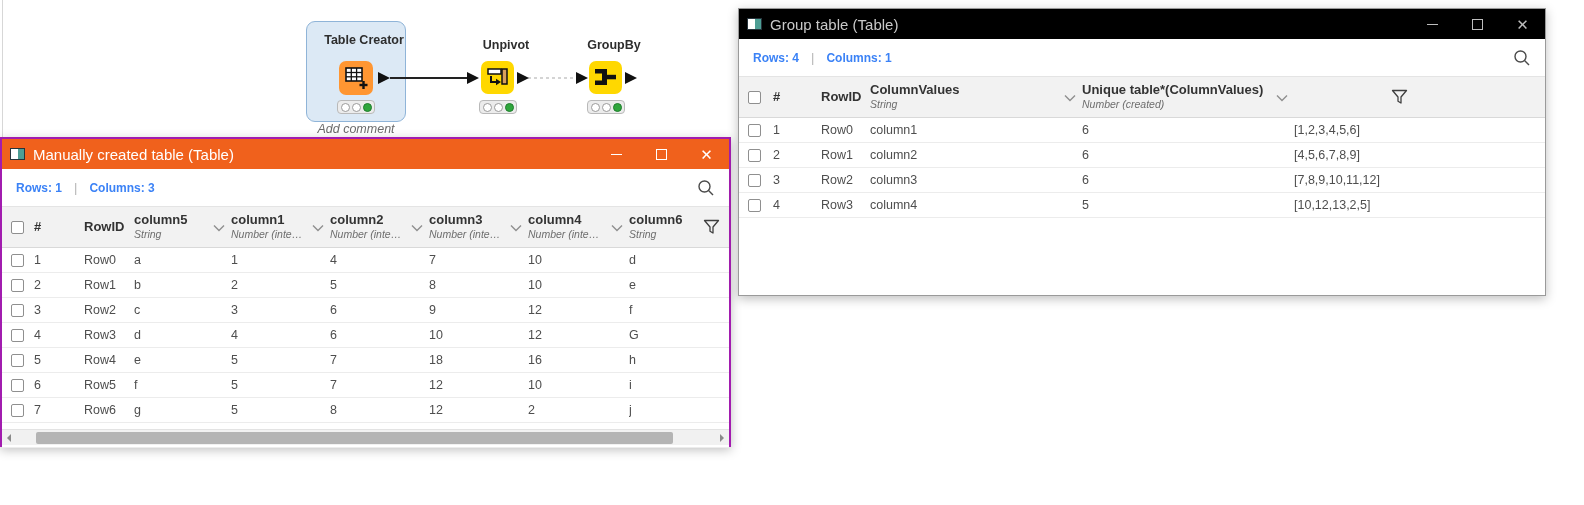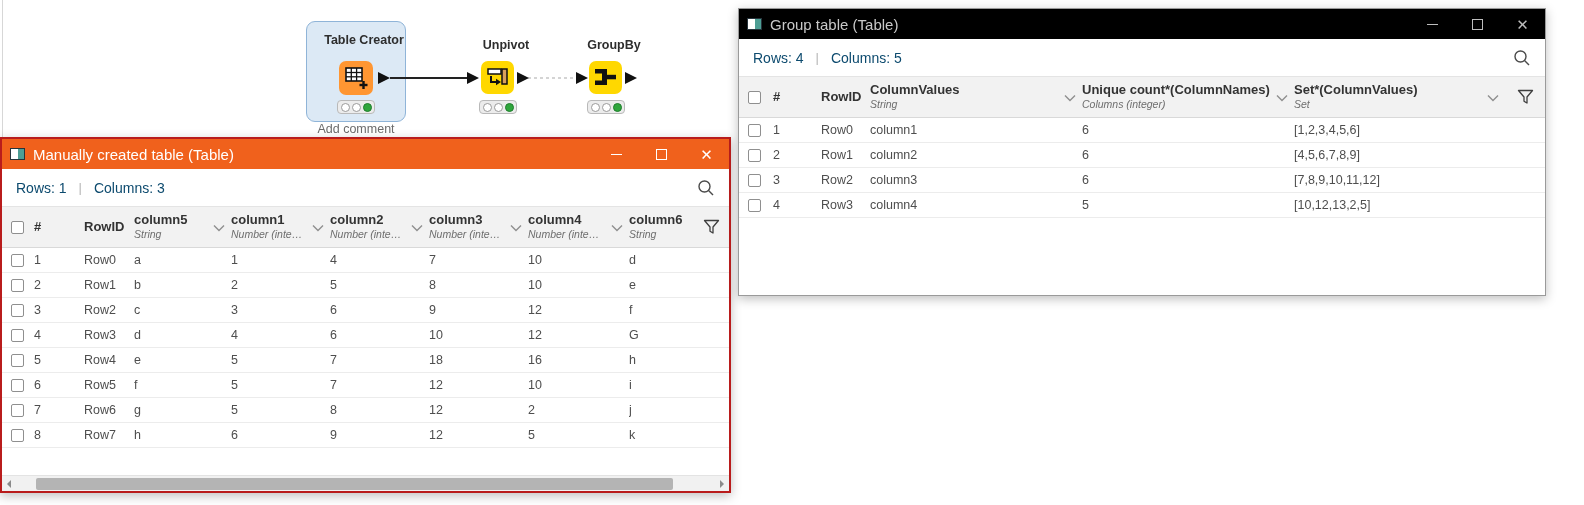--- a/index.html
+++ b/index.html
@@ -15,26 +15,26 @@
                  background:#dce9f5; border:1px solid #8fb4d8; border-radius:9px; }
   .node-label { font-size:12.5px; font-weight:bold; color:#2e2e2e; }
   .node-icon { position:absolute; width:34px; height:34px; border-radius:7px; }
   .icon-orange { background:#ff9632; }
   .icon-yellow { background:#ffd800; }
   .traffic { position:absolute; width:38px; height:14px; background:#ececec;
              border:1px solid #b9b9b9; border-radius:4px; display:flex;
              align-items:center; justify-content:center; gap:2px; }
   .tl { width:9px; height:9px; border-radius:50%; background:#fff; border:1px solid #9a9a9a; }
   .tl.green { background:#2fa63c; border-color:#1f7d2c; }
-  .comment { position:absolute; color:#6b6b6b; font-size:12.5px; }
+  .comment { position:absolute; font-style:italic; color:#6b6b6b; font-size:12.5px; }
   svg.wires { position:absolute; left:0; top:0; pointer-events:none; }
 
   
   .window { position:absolute; background:#fff; box-shadow:0 3px 10px rgba(0,0,0,.25); }
-  .win-orange { left:0; top:137px; width:731px; height:356px; border:2px solid #b91c1c; }
+  .win-orange { left:0; top:137px; width:731px; height:310px; border:2px solid #a21caf; }
   .win-dark   { left:738px; top:8px; width:808px; height:288px; border:1px solid #9a9a9a; }
   .titlebar { height:30px; display:flex; align-items:center; padding-left:8px; }
   .titlebar.orange { background:#f0611c; }
   .titlebar.dark   { background:#000000; }
   .win-ico { width:15px; height:12px; border:1px solid #26343c; background:#fff;
              position:relative; margin-right:8px; flex:none; }
   .win-ico::after { content:""; position:absolute; right:0; top:0; width:6px; height:100%;
                     background:#4d9e94; }
   .win-title { font-size:15px; }
   .titlebar.orange .win-title { color:#ffffff; }
@@ -42,21 +42,21 @@
   .win-btns { margin-left:auto; display:flex; height:100%; }
   .win-btn { width:45px; height:100%; display:flex; align-items:center; justify-content:center; }
   .titlebar.orange .win-btn { color:#fff; }
   .titlebar.dark   .win-btn { color:#bdbdbd; }
   .glyph-min { width:11px; height:0; border-top:1.6px solid currentColor; display:block; }
   .glyph-max { width:11px; height:11px; border:1.4px solid currentColor; display:block; }
   .glyph-close { font-size:15px; line-height:1; font-weight:400; }
 
   .toolbar { height:38px; display:flex; align-items:center; padding:0 14px;
              border-bottom:1px solid #e4e4e4; }
-  .tb-label { font-size:14px; font-weight:normal; color:#0c4a6e; }
+  .tb-label { font-size:12px; font-weight:bold; color:#3b82f6; }
   .tb-sep { margin:0 12px; color:#b5b5b5; font-size:13px; }
   .tb-search { margin-left:auto; display:flex; }
 
   .grid { display:grid; align-items:center; }
   .grid-w0 { grid-template-columns:32px 50px 50px 97px 99px 99px 99px 101px 1fr 36px; }
   .grid-w1 { grid-template-columns:34px 48px 49px 212px 212px 1fr 40px; }
   .thead { height:41px; background:#f2f2f2; border-bottom:1px solid #d9d9d9; }
   .hcell { display:flex; align-items:center; justify-content:space-between;
            padding-right:6px; height:100%; }
   .hlabel { font-size:13px; font-weight:bold; color:#333; line-height:1.15; }
@@ -390,21 +390,21 @@
           </span>
         <span class="win-btn">
             <span class="glyph-max"></span>
           </span>
         <span class="win-btn glyph-close">✕</span>
       </span>
     </header>
     <div class="toolbar">
       <span class="tb-label">Rows: 4</span>
       <span class="tb-sep">|</span>
-      <span class="tb-label">Columns: 5</span>
+      <span class="tb-label">Columns: 1</span>
       <span class="tb-search">
         <svg width="18" height="18" viewBox="0 0 18 18">
             <circle cx="7.5" cy="7.5" r="5.5" fill="none" stroke="#4a4a4a" stroke-width="1.4"></circle>
             <line x1="11.8" y1="11.8" x2="16" y2="16" stroke="#4a4a4a" stroke-width="1.4"></line>
           </svg>
       </span>
     </div>
     <div class="thead grid grid-w1">
         <div class="cbcell">
           <div class="checkbox"></div>
@@ -423,31 +423,22 @@
           <div>
             <div class="hlabel">ColumnValues</div>
             <div class="htype">String</div>
           </div>
           <div><svg class="chev" width="12" height="8" viewBox="0 0 12 8">
               <polyline points="1,1.5 6,6.5 11,1.5" fill="none" stroke="#8f8f8f" stroke-width="1.4"></polyline>
             </svg></div>
         </div>
         <div class="hcell">
           <div>
-            <div class="hlabel">Unique count*(ColumnNames)</div>
-            <div class="htype">Columns (integer)</div>
-          </div>
-          <div><svg class="chev" width="12" height="8" viewBox="0 0 12 8">
-              <polyline points="1,1.5 6,6.5 11,1.5" fill="none" stroke="#8f8f8f" stroke-width="1.4"></polyline>
-            </svg></div>
-        </div>
-        <div class="hcell">
-          <div>
-            <div class="hlabel">Set*(ColumnValues)</div>
-            <div class="htype">Set</div>
+            <div class="hlabel">Unique table*(ColumnValues)</div>
+            <div class="htype">Number (created)</div>
           </div>
           <div><svg class="chev" width="12" height="8" viewBox="0 0 12 8">
               <polyline points="1,1.5 6,6.5 11,1.5" fill="none" stroke="#8f8f8f" stroke-width="1.4"></polyline>
             </svg></div>
         </div>
         <div class="hcell filter">
           <svg width="17" height="16" viewBox="0 0 17 16">
             <polygon points="1.5,1.5 15.5,1.5 10,8 10,14 7,12.3 7,8" fill="none" stroke="#3f3f3f" stroke-width="1.3" stroke-linejoin="round"></polygon>
           </svg>
         </div>

